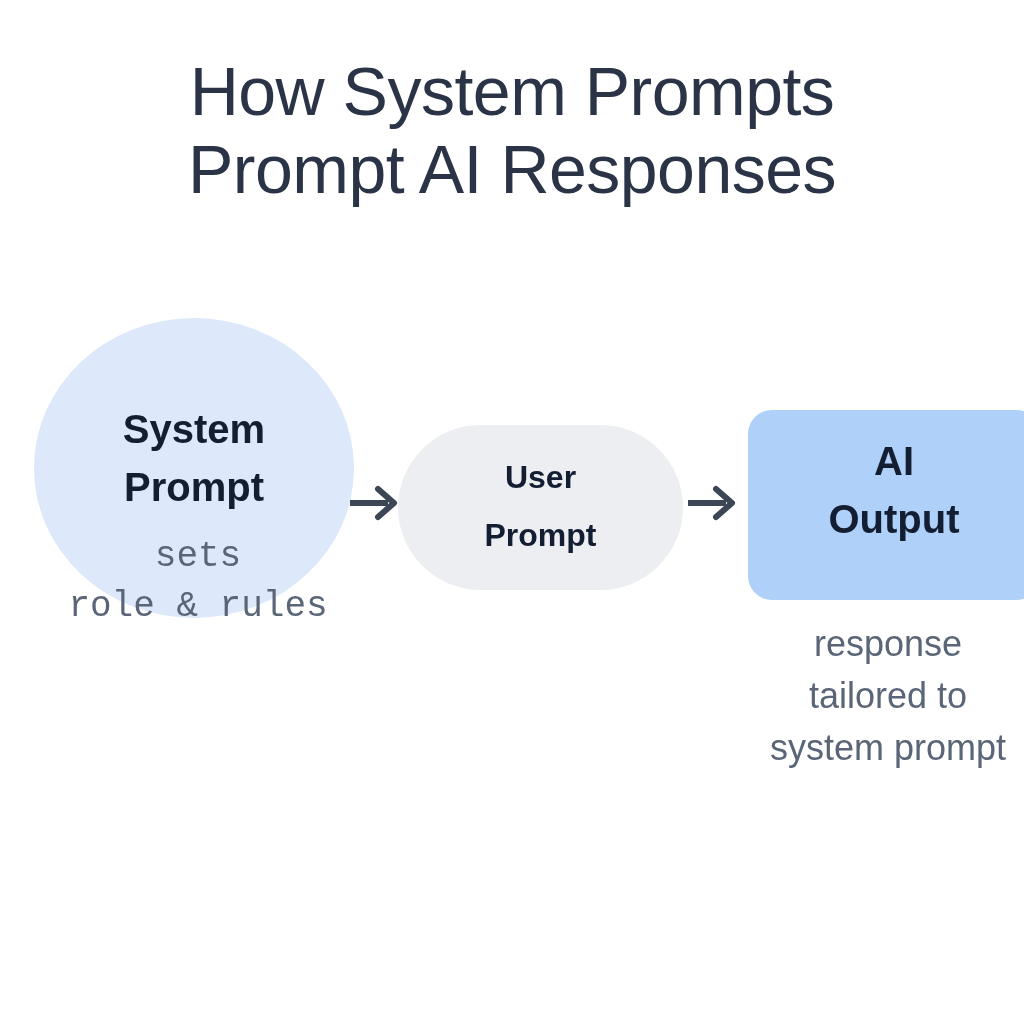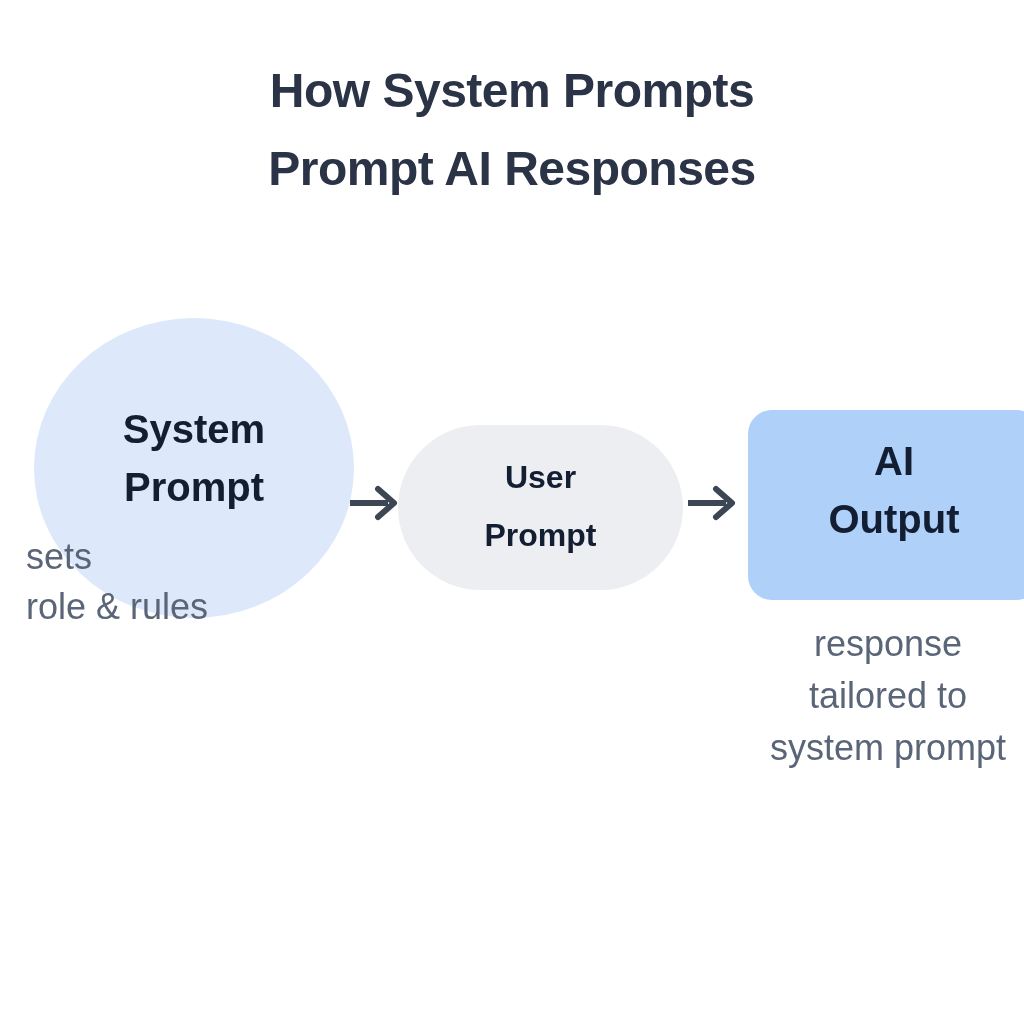--- a/index.html
+++ b/index.html
@@ -22,22 +22,22 @@
     position: absolute;
     left: 0;
     top: 52px;
     width: 1024px;
     text-align: center;
   }
 
   .title-line {
     color: #2b3447;
     font-family: "Liberation Sans", sans-serif;
-    font-weight: bold;
-    font-size: 48px;
+    font-weight: normal;
+    font-size: 68px;
     line-height: 78px;
     letter-spacing: -0.5px;
     white-space: nowrap;
   }
 
   
   #flow {
     position: absolute;
     left: 0;
     top: 300px;
@@ -68,25 +68,27 @@
     font-size: 40px;
     line-height: 58px;
     white-space: pre-line;
   }
 
   #caption-system {
     position: absolute;
     left: 0px;
     top: 232px;
     width: 344px;
+    text-align: center;
     color: #5a6678;
     font-weight: normal;
     font-size: 36px;
     line-height: 50px;
     white-space: pre-line;
+    font-family: Liberation Mono, monospace;
   }
 
   
   #arrow-1 {
     position: absolute;
     left: 322px;
     top: 178px;
     width: 60px;
     height: 50px;
   }

